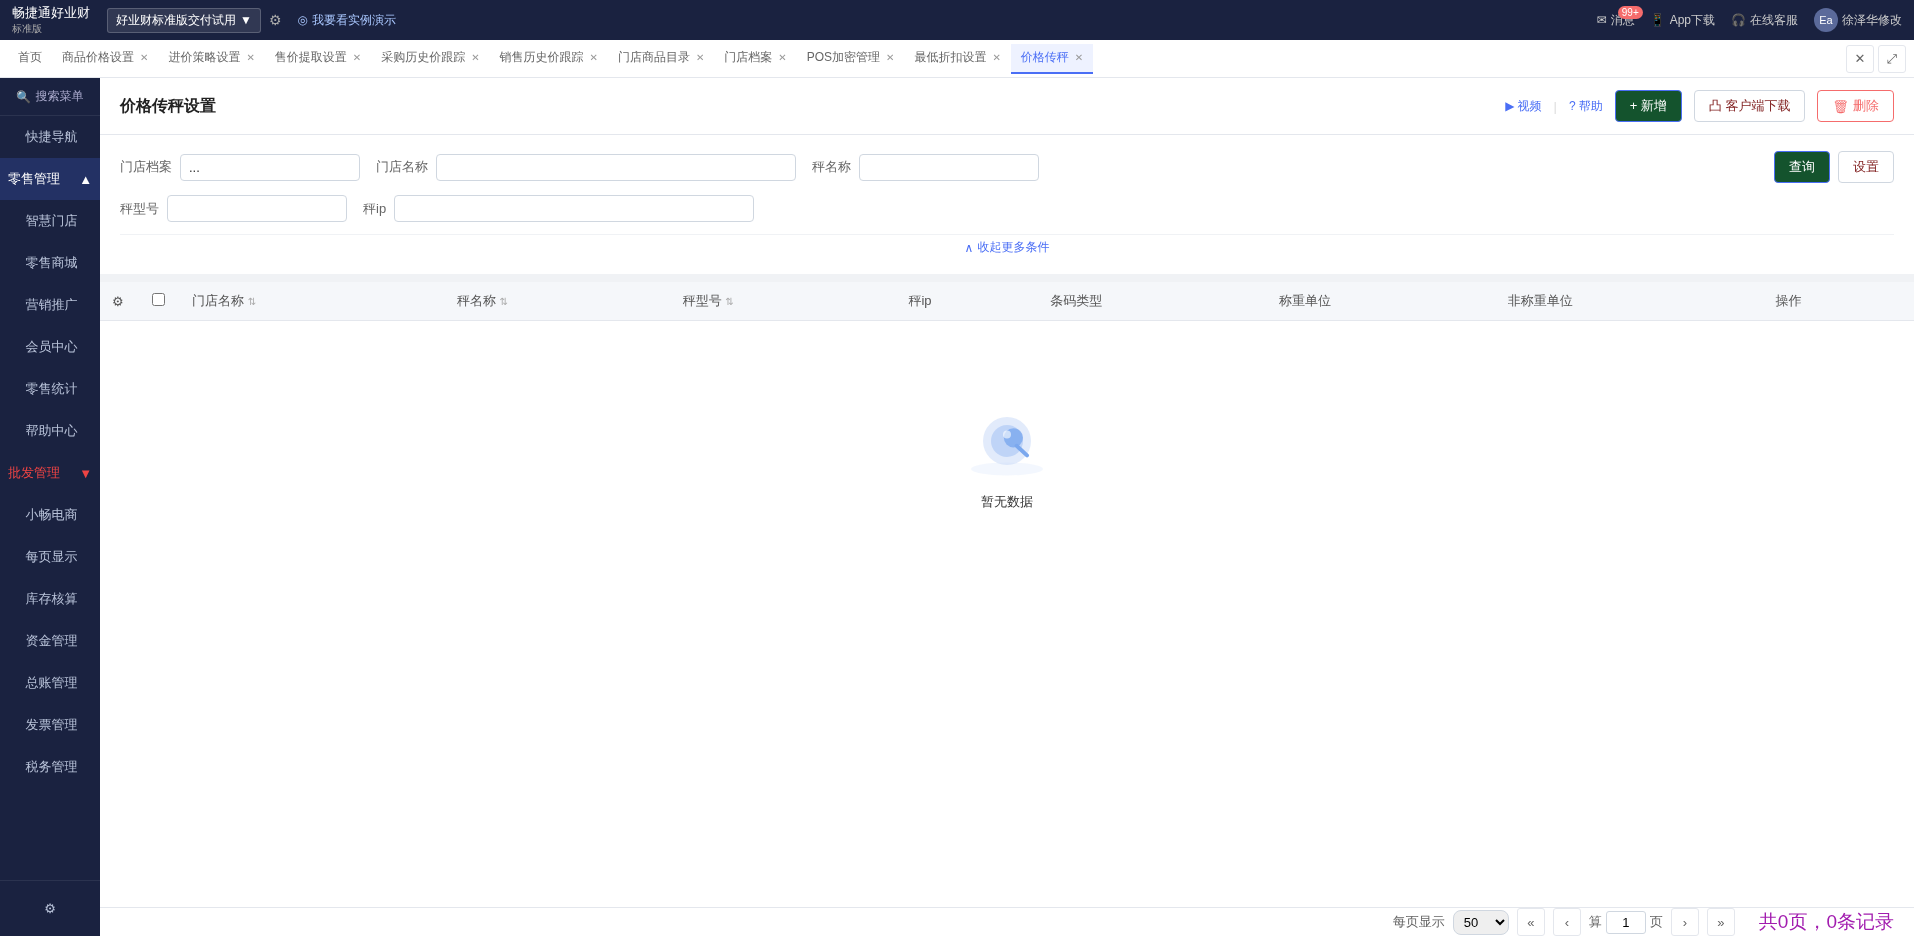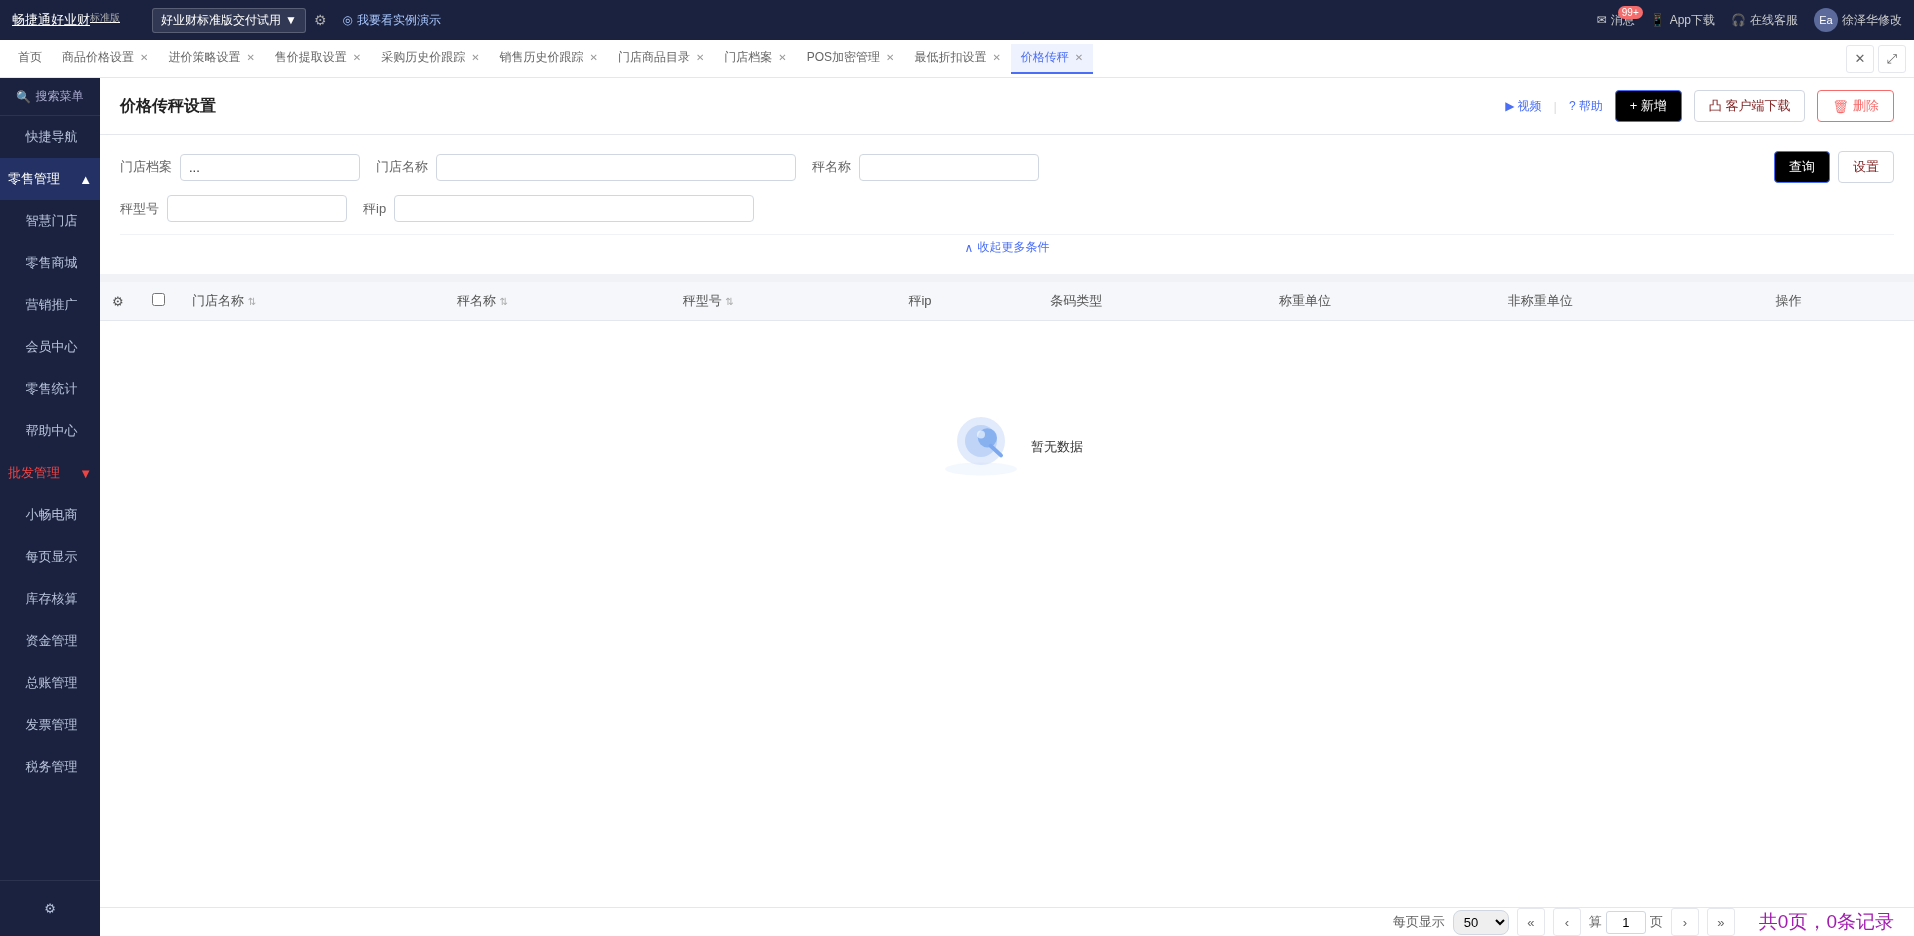--- a/index.html
+++ b/index.html
@@ -1,20 +1,20 @@
 <!DOCTYPE html>
 <html><head>
   <meta charset="utf-8">
   <style>
     * { box-sizing: border-box; margin: 0; padding: 0; }
     body { font-family: 'Microsoft YaHei', Arial, sans-serif; font-size: 13px; background: #f0f2f5; color: #333; display: flex; flex-direction: column; height: 100vh; overflow: hidden; }
 
     
     .top-bar { background: #1a2240; color: #fff; height: 40px; display: flex; align-items: center; padding: 0 12px; gap: 8px; flex-shrink: 0; }
-    .logo-area { display: flex; flex-direction: row; align-items: flex-start; margin-right: 24px; text-decoration: underline; }
+    .logo-area { display: flex; flex-direction: column; align-items: flex-start; margin-right: 9px; }
     .logo-title { font-size: 13px; color: #fff; white-space: nowrap; }
     .logo-sub { font-size: 10px; color: #aaa; }
     .version-selector { background: rgba(255,255,255,0.1); border: 1px solid rgba(255,255,255,0.2); color: #fff; padding: 3px 8px; border-radius: 3px; font-size: 12px; display: flex; align-items: center; gap: 4px; cursor: pointer; }
     .demo-link { color: #aac8ff; font-size: 12px; display: flex; align-items: center; gap: 4px; cursor: pointer; margin-left: 8px; }
     .top-right { margin-left: auto; display: flex; align-items: center; gap: 16px; }
     .top-icon-item { display: flex; align-items: center; gap: 4px; color: #ccc; font-size: 12px; cursor: pointer; position: relative; }
     .badge { background: #f56c6c; color: #fff; border-radius: 8px; font-size: 10px; padding: 1px 4px; position: absolute; top: -6px; right: -8px; }
     .user-info { display: flex; align-items: center; gap: 4px; color: #ccc; font-size: 12px; cursor: pointer; }
     .avatar { width: 24px; height: 24px; background: #5b6a9a; border-radius: 50%; display: flex; align-items: center; justify-content: center; font-size: 11px; color: #fff; }
 
@@ -43,21 +43,21 @@
     
     .content { flex: 1; display: flex; flex-direction: column; overflow: hidden; background: #f0f2f5; }
 
     
     .page-header { background: #fff; padding: 12px 20px; display: flex; align-items: center; justify-content: space-between; border-bottom: 1px solid #e4e7ed; flex-shrink: 0; }
     .page-title-text { font-size: 16px; font-weight: bold; color: #222; }
     .header-actions { display: flex; align-items: center; gap: 12px; }
     .header-link { color: #4a6ef5; font-size: 12px; cursor: pointer; display: flex; align-items: center; gap: 3px; }
     .header-divider { color: #ddd; }
     .btn { padding: 6px 14px; border-radius: 4px; font-size: 13px; cursor: pointer; border: 1px solid transparent; display: flex; align-items: center; gap: 4px; }
-    .btn-primary { background: #000000; color: #fff; border-color: #4a6ef5; text-align: right; }
+    .btn-primary { background: #14532d; color: #fff; border-color: #4a6ef5; text-align: right; }
     .btn-default { background: #fff; color: #7f1d1d; border-color: #d0d7e0; }
     .btn-danger { background: #fff; color: #f56c6c; border-color: #f56c6c; }
 
     
     .filter-section { background: #fff; padding: 16px 20px 8px; flex-shrink: 0; }
     .filter-row { display: flex; align-items: center; gap: 16px; margin-bottom: 12px; flex-wrap: wrap; }
     .filter-item { display: flex; align-items: center; gap: 8px; }
     .filter-label { color: #666; font-size: 13px; white-space: nowrap; }
     .filter-input { border: 1px solid #d0d7e0; border-radius: 4px; padding: 5px 8px; font-size: 13px; width: 180px; outline: none; color: #333; }
     .filter-input-wide { width: 360px; }
@@ -65,21 +65,21 @@
     .collapse-more { display: flex; align-items: center; justify-content: center; color: #4a6ef5; font-size: 12px; cursor: pointer; padding: 4px 0 10px; gap: 4px; border-top: 1px solid #f0f2f5; margin-top: 4px; }
 
     
     .table-section { flex: 1; overflow: auto; background: #fff; margin: 8px 0 0; }
     .table-wrapper { background: #fff; }
     .data-table { width: 100%; border-collapse: collapse; }
     .data-table th { background: #f5f7fa; padding: 10px 12px; text-align: left; font-size: 13px; color: #555; font-weight: normal; border-bottom: 1px solid #e4e7ed; white-space: nowrap; }
     .data-table th .sort-icon { color: #aaa; font-size: 10px; }
     .table-checkbox-th { width: 40px; }
     .table-settings-th { width: 40px; }
-    .empty-state { display: flex; align-items: center; justify-content: center; padding: 80px 0; }
+    .empty-state { display: flex; flex-direction: column; align-items: center; justify-content: center; padding: 80px 0; }
     .empty-icon { width: 100px; height: 80px; margin-bottom: 12px; }
 
     
     .pagination { background: #fff; padding: 0 20px; display: flex; align-items: center; justify-content: flex-end; gap: 8px; border-top: 1px solid #e4e7ed; flex-shrink: 0; font-size: 13px; color: #666; }
     .pagination-select { border: 1px solid #d0d7e0; border-radius: 8px; padding: 3px 6px; font-size: 13px; }
     .pagination-btn { width: 28px; height: 28px; display: flex; align-items: center; justify-content: center; border: 1px solid #e4e7ed; border-radius: 3px; cursor: pointer; color: #666; background: #fff; }
     .pagination-page { display: flex; align-items: center; gap: 4px; }
     .pagination-input { width: 40px; border: 1px solid #d0d7e0; border-radius: 3px; padding: 3px 6px; text-align: center; font-size: 13px; }
     .page-total { color: #a21caf; font-size: 19px; margin-left: 16px; }
   </style>

